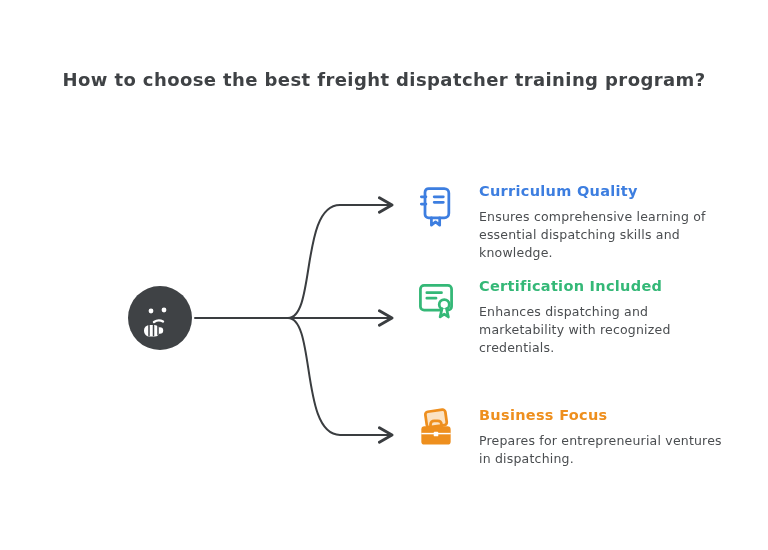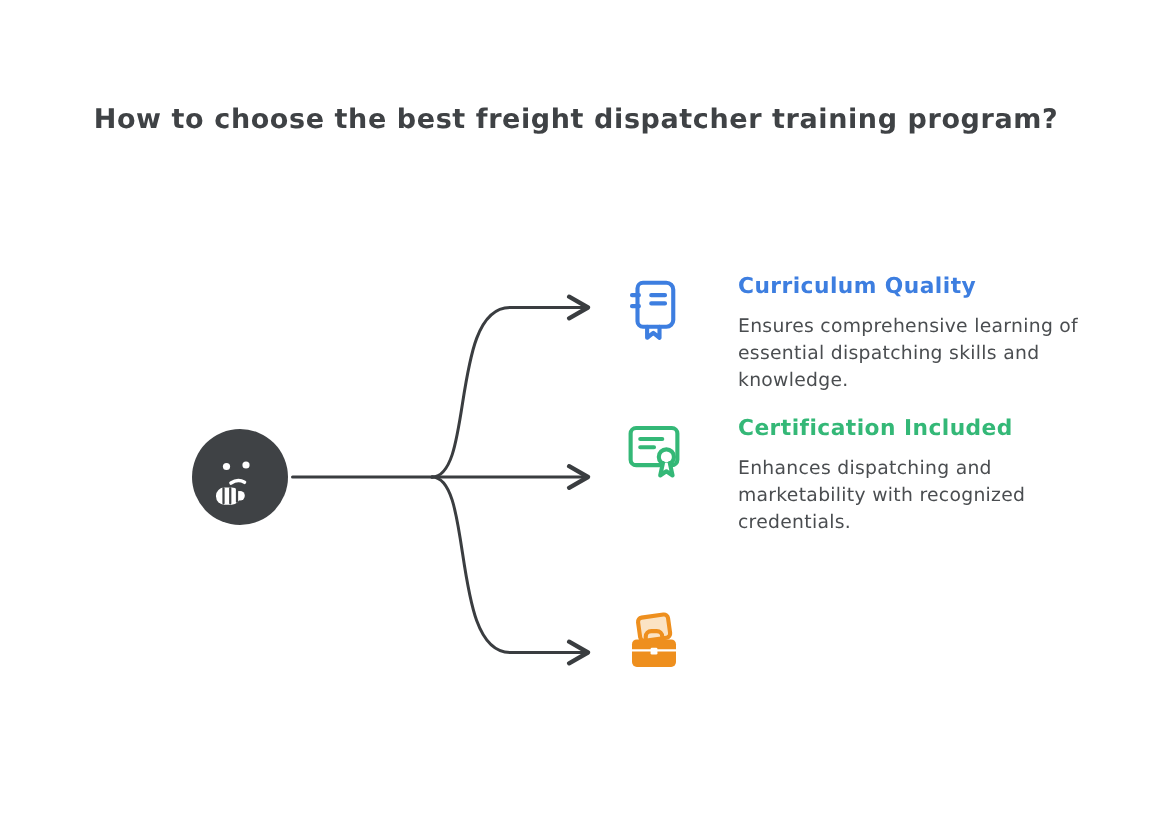--- a/index.html
+++ b/index.html
@@ -29,21 +29,21 @@
   }
   .connectors{
     position:absolute;
     left:0;top:0;width:768px;height:550px;
     pointer-events:none;
   }
   .item{
     position:absolute;
     display:flex;
     align-items:flex-start;
-    gap:34px;
+    gap:21px;
   }
   .item-1{left:414px;top:183px;}
   .item-2{left:414px;top:278px;}
   .item-3{left:414px;top:407px;}
   .item-icon{width:44px;height:44px;flex:0 0 44px;}
   .item-text{width:250px;}
   .item-title{
     font-size:14.5px;
     font-weight:bold;
     letter-spacing:0.3px;
@@ -118,15 +118,19 @@
   </div>
 
   <div class="item item-3">
     <svg class="item-icon" viewBox="0 0 48 48" xmlns="http://www.w3.org/2000/svg">
       <rect x="13" y="4" width="22" height="17" rx="3" fill="#fbe3c4" stroke="#ee8f1e" stroke-width="3" transform="rotate(-8 24 12)"></rect>
       <path d="M18 22 v-3 a4 4 0 0 1 4 -4 h4 a4 4 0 0 1 4 4 v3" fill="none" stroke="#ee8f1e" stroke-width="3" stroke-linecap="round"></path>
       <rect x="8" y="21" width="32" height="20" rx="3.5" fill="#ee8f1e"></rect>
       <path d="M8 29 h32" stroke="#ffffff" stroke-width="1.6"></path>
       <rect x="21.5" y="27" width="5" height="5" rx="1" fill="#ffffff"></rect>
     </svg>
+    <div class="item-text">
+      <h2 class="item-title c-orange">Business Focus</h2>
+      <p class="item-desc">Prepares for entrepreneurial ventures in dispatching.</p>
+    </div>
   </div>
 
 </div>
 
 </body></html>

